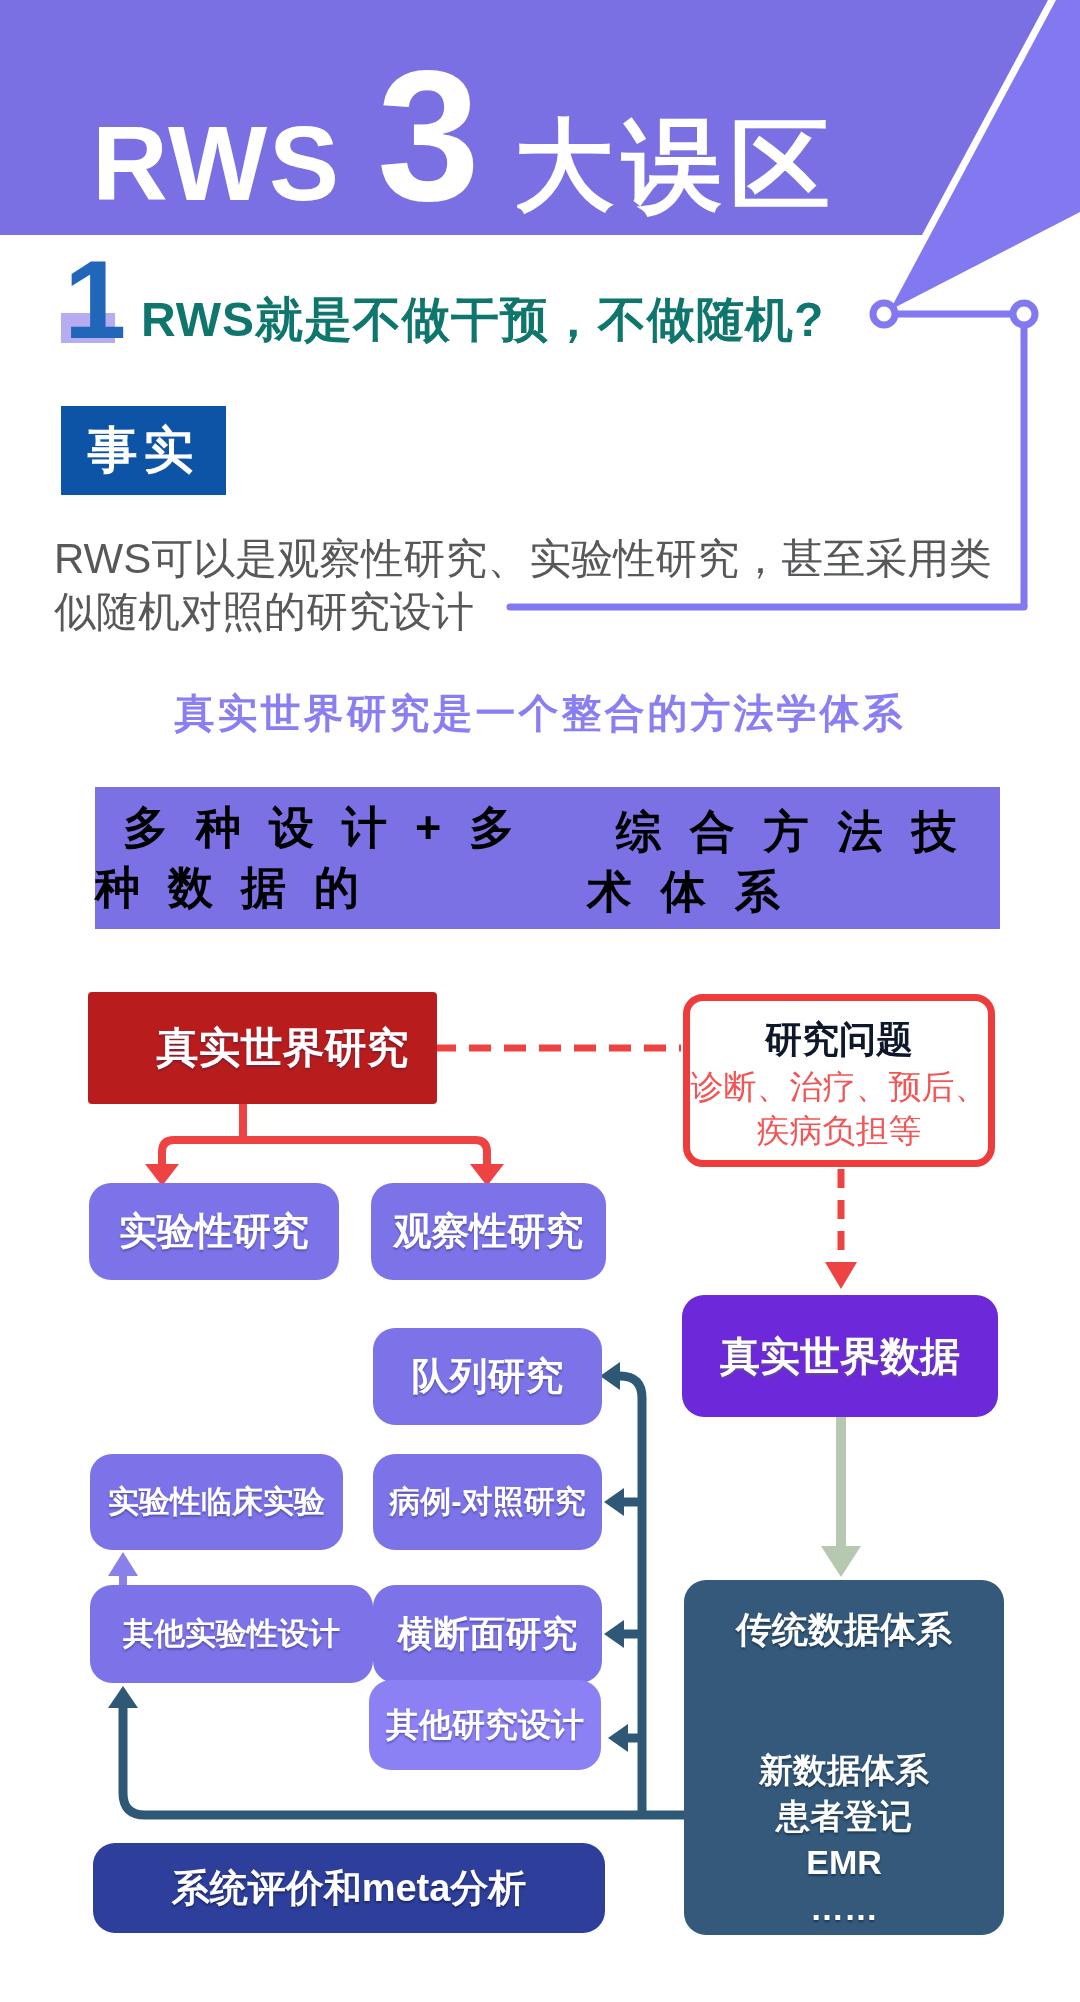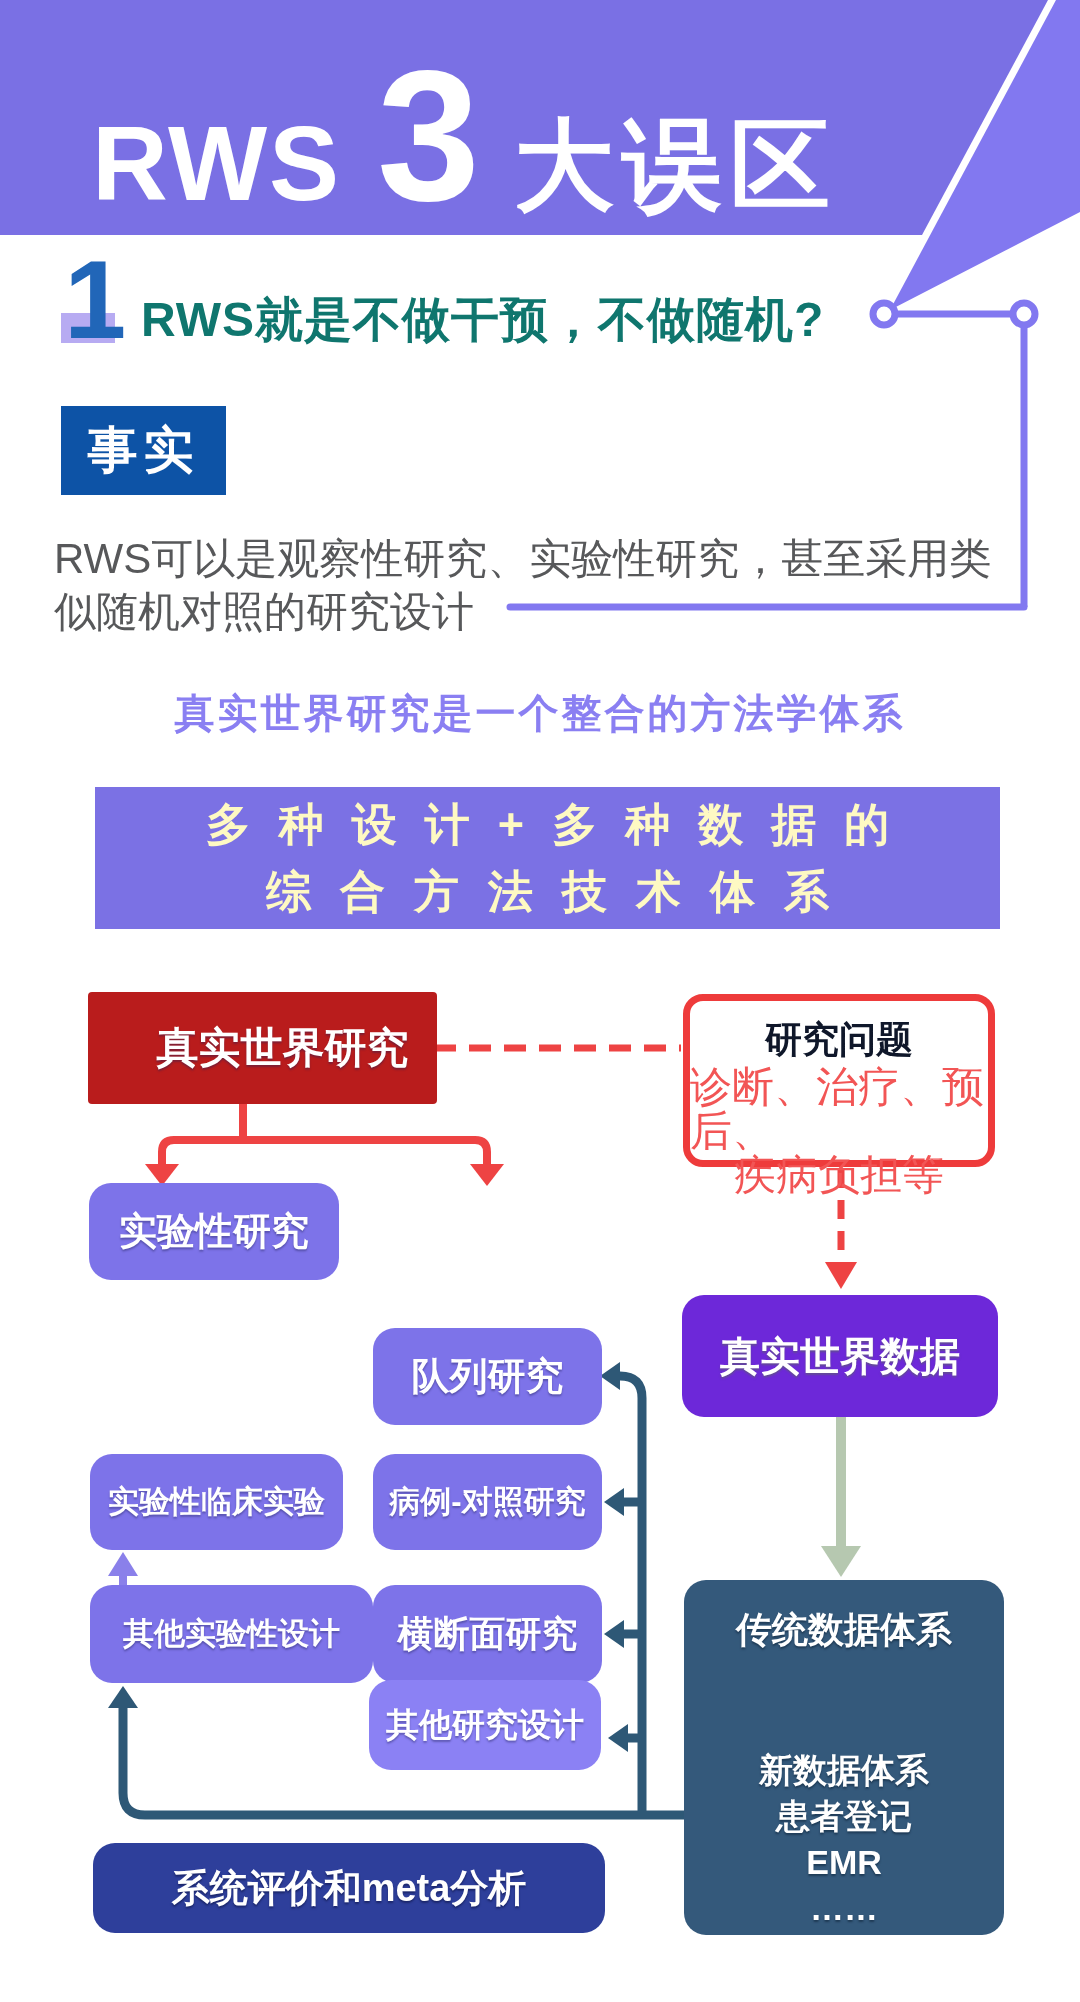--- a/index.html
+++ b/index.html
@@ -17,35 +17,35 @@
   
   .num-square{left:61px;top:313px;width:54px;height:30px;background:#b7abf2;z-index:2;}
   .big-num{left:64px;top:244px;font-size:112px;font-weight:bold;color:#2166b8;line-height:1;z-index:3;}
   .sec-title{left:141px;top:288px;font-size:48px;font-weight:bold;color:#0f766e;letter-spacing:1px;white-space:nowrap;}
   .fact-badge{left:61px;top:406px;width:165px;height:89px;background:#0d53a6;color:#fff;
     display:flex;align-items:center;justify-content:center;font-size:50px;font-weight:bold;letter-spacing:6px;}
   .fact-body{left:54px;top:532px;font-size:42px;line-height:53px;color:#57585a;white-space:nowrap;}
   
   .integ-heading{left:0;top:686px;width:1080px;text-align:center;font-size:40px;font-weight:bold;
     color:#8a7ff2;letter-spacing:3px;}
-  .mid-banner{left:95px;top:787px;width:905px;height:142px;background:#7b71e4;color:#fef9c3;
-    display:flex;flex-direction:column;align-items:center;justify-content:center;}
+  .mid-banner{left:95px;top:787px;width:905px;height:142px;background:#7b71e4;color:#000000;
+    display:flex;flex-direction:row;align-items:center;justify-content:center;}
   .mid-banner .l1{font-size:45px;font-weight:bold;letter-spacing:28px;text-indent:28px;}
   .mid-banner .l2{font-size:45px;font-weight:bold;letter-spacing:29px;text-indent:29px;margin-top:7px;}
   
   .node{display:flex;align-items:center;justify-content:center;color:#fff;font-weight:bold;
     text-shadow:0 2px 2px rgba(35,35,90,.4);border-radius:22px;white-space:nowrap;}
   .n-red{background:#b91c1c;border-radius:4px;font-size:42px;padding-left:40px;}
   .n-purple{background:#7d73e9;}
   .n-purple-light{background:#8b81f4;}
   .n-green{background:#6d28d9;text-shadow:0 2px 2px rgba(90,110,85,.5);font-size:40px;}
   .q-box{background:#fff;border:7px solid #ee3b3b;border-radius:20px;box-sizing:border-box;
     display:flex;flex-direction:column;align-items:center;}
   .q-title{color:#0f172a;font-weight:bold;font-size:37px;margin-top:14px;}
-  .q-line{color:#f25555;font-size:42px;line-height:44px;}
+  .q-line{color:#f25555;font-size:33px;line-height:44px;}
   .data-box{background:#34597b;border-radius:22px;color:#fff;display:flex;flex-direction:column;align-items:center;
     text-shadow:0 2px 2px rgba(10,30,50,.5);}
   .data-title{font-size:36px;font-weight:bold;margin-top:26px;}
   .data-items{margin-top:92px;text-align:center;font-size:34px;font-weight:bold;line-height:46px;}
   .meta-box{background:#2e3f9b;border-radius:22px;color:#fff;font-size:38px;font-weight:bold;
     display:flex;align-items:center;justify-content:center;text-shadow:0 2px 2px rgba(10,15,60,.5);}
 </style>
 </head>
 <body>
 
@@ -113,20 +113,21 @@
 
   <div class="abs node n-red" style="left:88px;top:992px;width:309px;height:112px;">真实世界研究</div>
 
   <div class="abs q-box" style="left:683px;top:994px;width:312px;height:173px;">
     <div class="q-title">研究问题</div>
     <div class="q-line">诊断、治疗、预后、</div>
     <div class="q-line">疾病负担等</div>
   </div>
 
   <div class="abs node n-purple" style="left:89px;top:1183px;width:250px;height:97px;font-size:38px;">实验性研究</div>
+  <div class="abs node n-purple" style="left:371px;top:1183px;width:235px;height:97px;font-size:38px;">观察性研究</div>
 
   <div class="abs node n-purple" style="left:373px;top:1328px;width:229px;height:97px;font-size:38px;">队列研究</div>
   <div class="abs node n-purple" style="left:90px;top:1454px;width:253px;height:96px;font-size:31px;">实验性临床实验</div>
   <div class="abs node n-purple" style="left:373px;top:1454px;width:229px;height:96px;font-size:31px;">病例-对照研究</div>
   <div class="abs node n-purple" style="left:90px;top:1585px;width:283px;height:98px;font-size:31px;">其他实验性设计</div>
   <div class="abs node n-purple" style="left:373px;top:1585px;width:229px;height:98px;font-size:36px;">横断面研究</div>
   <div class="abs node n-purple-light node" style="left:369px;top:1680px;width:232px;height:90px;font-size:33px;">其他研究设计</div>
 
   <div class="abs node n-green" style="left:682px;top:1295px;width:316px;height:122px;">真实世界数据</div>
 

